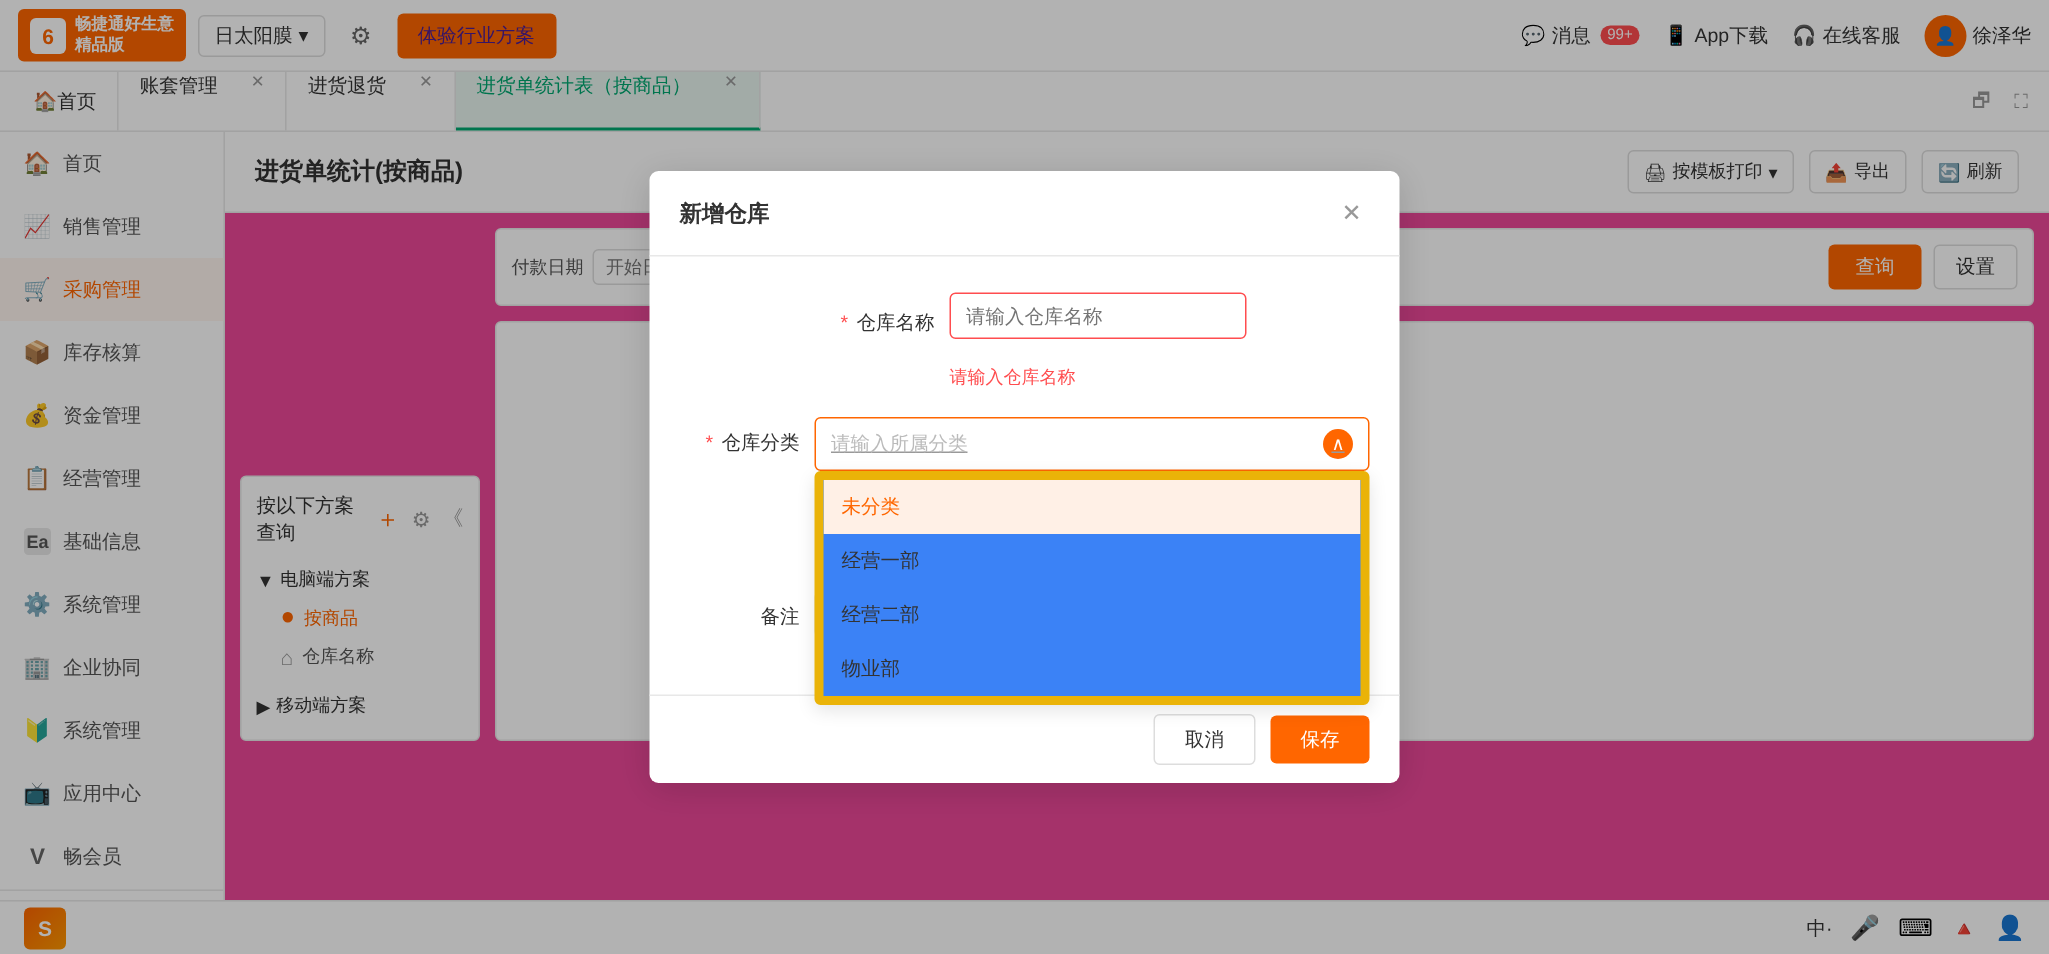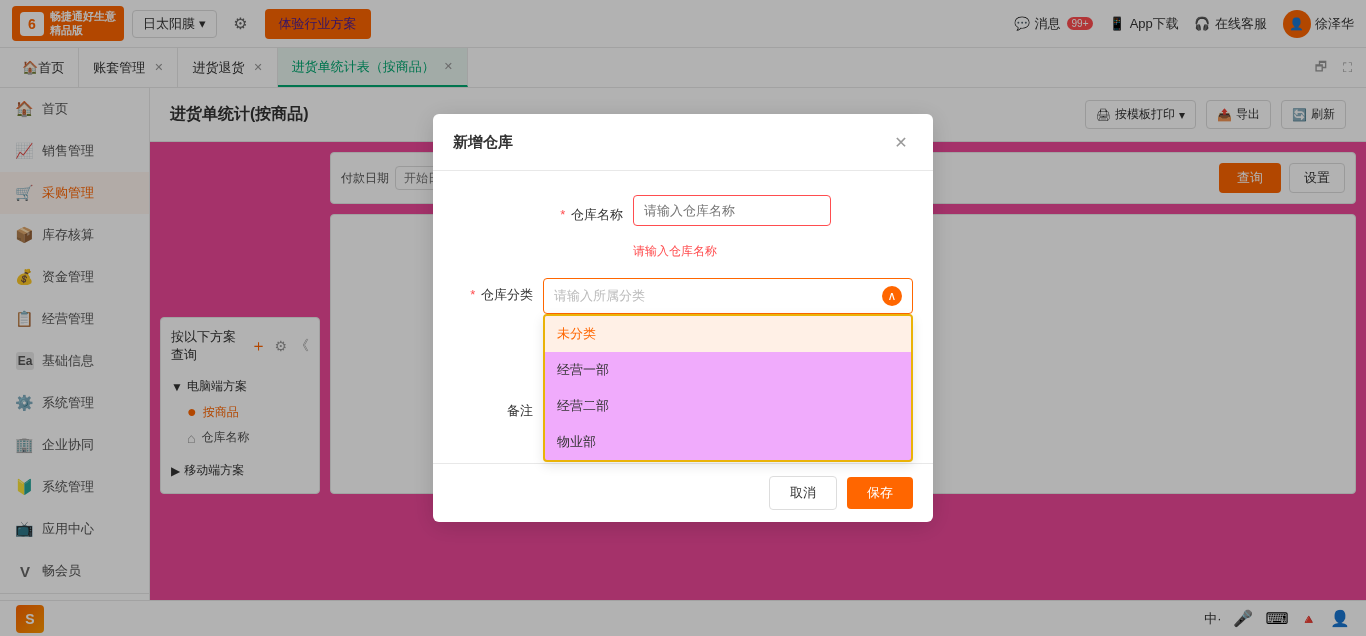--- a/index.html
+++ b/index.html
@@ -93,21 +93,21 @@
     .tab-bar {
       height: 40px;
       background: #fff;
       display: flex;
       align-items: center;
       border-bottom: 1px solid #e8e8e8;
       padding: 0 8px;
       gap: 0;
     }
     .tab-item {
-      display: flex; align-items: center; gap: 9px;
+      display: flex; align-items: flex-start; gap: 22px;
       padding: 0 14px;
       height: 100%;
       cursor: pointer;
       font-size: 13px;
       color: #333;
       border-right: 1px solid #e8e8e8;
       position: relative;
     }
     .tab-item.active {
       background: #e8f5f0;
@@ -283,39 +283,40 @@
     }
     .dropdown-trigger {
       border: 1px solid #ddd;
       border-radius: 4px;
       padding: 7px 10px;
       font-size: 13px;
       cursor: pointer;
       display: flex; align-items: center; justify-content: space-between;
       background: #fff;
       color: #999;
+      text-decoration: underline;
     }
     .dropdown-trigger.active { border-color: #ff6600; }
     .dropdown-arrow {
       width: 20px; height: 20px;
       background: #ff6600;
       border-radius: 50%;
       display: flex; align-items: center; justify-content: center;
       color: #fff;
       font-size: 12px;
     }
 
     
     .dropdown-list {
       position: absolute;
       top: 100%;
       left: 0;
       right: 0;
-      background: #f0abfc;
-      border: 2px solid #eab308;
+      background: #3b82f6;
+      border: 6px solid #eab308;
       border-radius: 4px;
       box-shadow: 0 4px 12px rgba(0,0,0,0.1);
       z-index: 200;
       overflow: hidden;
     }
     .dropdown-list-item {
       padding: 9px 12px;
       cursor: pointer;
       font-size: 13px;
       color: #333;

